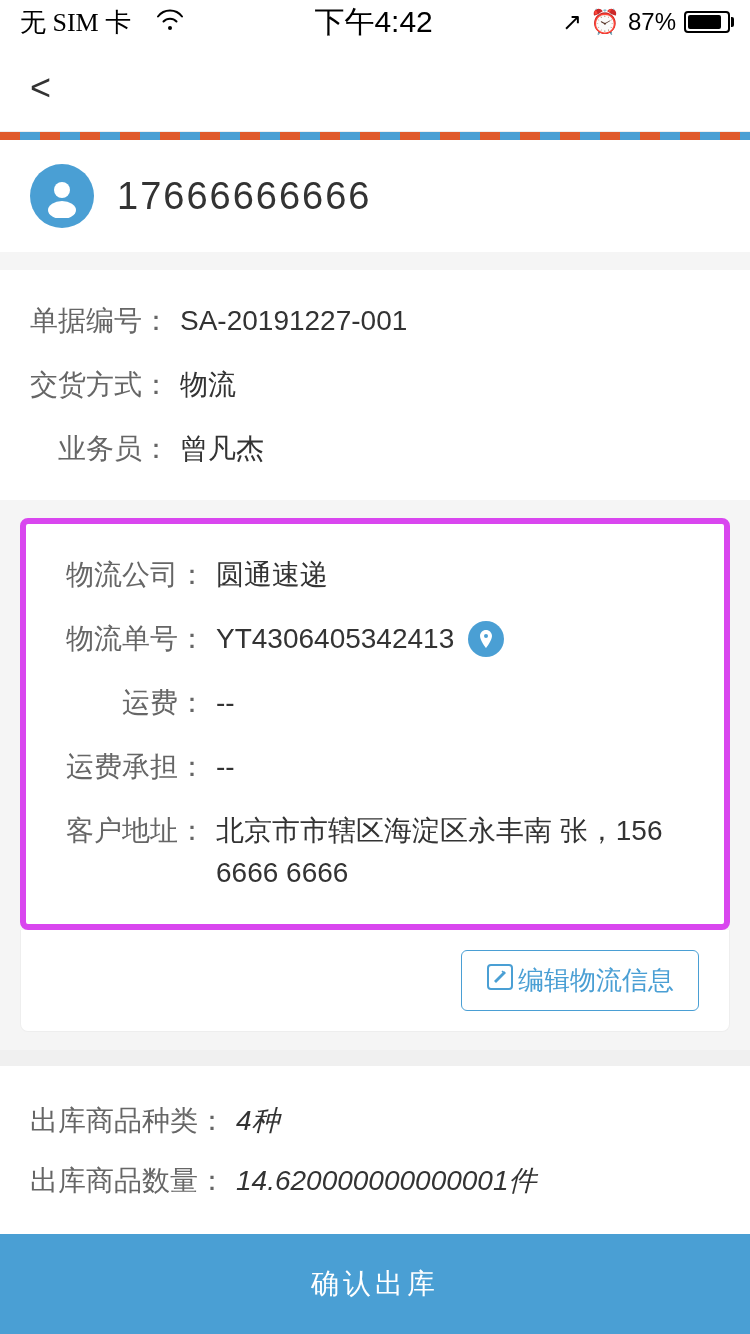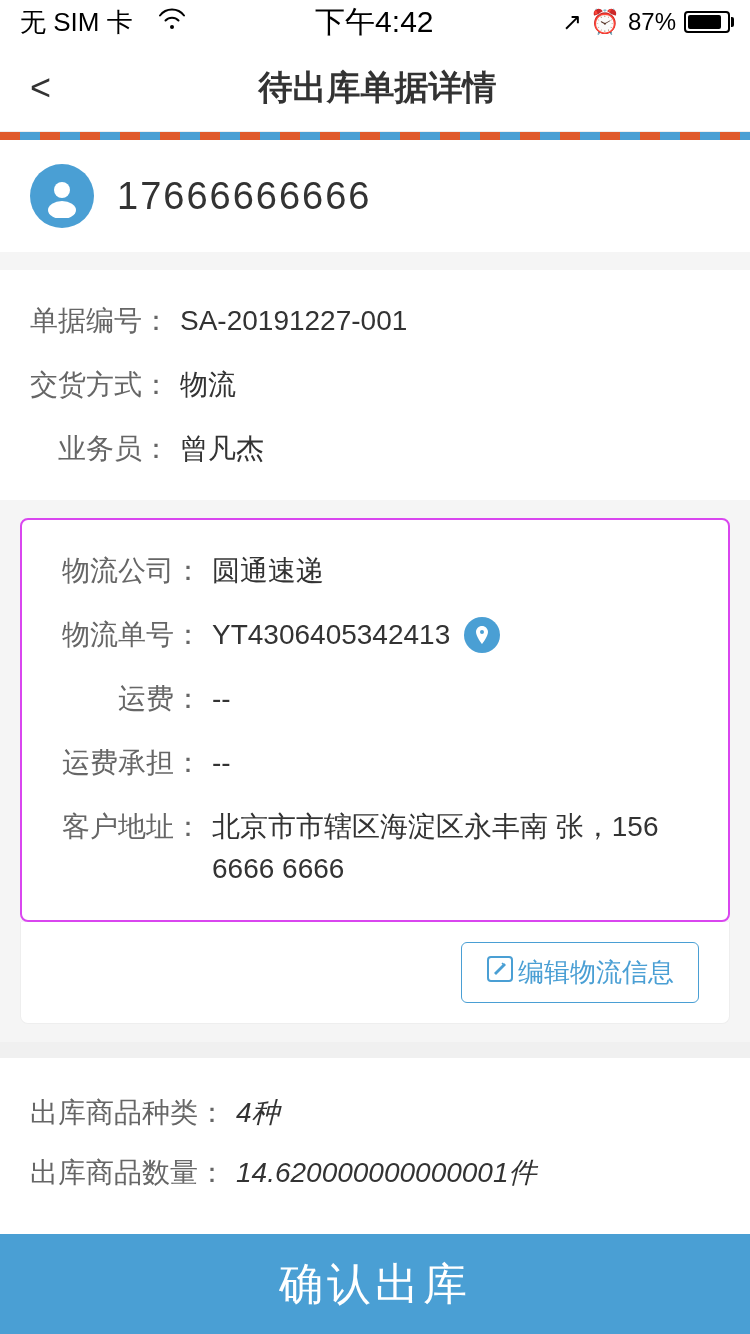--- a/index.html
+++ b/index.html
@@ -16,21 +16,21 @@
     .status-bar {
       height: 44px;
       background: #fff;
       display: flex;
       align-items: center;
       justify-content: space-between;
       padding: 0 20px;
       font-size: 26px;
       color: #000;
     }
-    .status-left { display: flex; align-items: flex-start; gap: 24px; }
+    .status-left { display: flex; align-items: center; gap: 24px; font-family: Liberation Serif, serif; }
     .status-center { font-size: 30px; font-weight: 500; }
     .status-right { display: flex; align-items: center; gap: 8px; font-size: 24px; }
     .battery-icon {
       width: 46px; height: 22px; border: 2px solid #000; border-radius: 4px;
       position: relative; display: flex; align-items: center; padding: 2px;
     }
     .battery-icon::after {
       content: ''; width: 3px; height: 10px; background: #000;
       position: absolute; right: -6px; border-radius: 0 2px 2px 0;
     }
@@ -117,21 +117,21 @@
       flex: 1;
       padding-left: 10px;
     }
 
     
     .logistics-box {
       background: #fff;
       margin-top: 18px;
       border-radius: 8px;
       padding: 30px 30px;
-      border: 2px solid #d946ef;
+      border: 6px solid #d946ef;
       margin-left: 20px;
       margin-right: 20px;
     }
     .logistics-row {
       display: flex;
       align-items: flex-start;
       margin-bottom: 22px;
       font-size: 28px;
       line-height: 1.5;
     }
@@ -243,21 +243,21 @@
       width: 750px;
       height: 100px;
       background: #4a9fd4;
       display: flex;
       align-items: center;
       justify-content: center;
       cursor: pointer;
     }
     .confirm-text {
       color: #fff;
-      font-size: 44px;
+      font-size: 28px;
       font-weight: 500;
       letter-spacing: 4px;
       text-align: right;
     }
 
     .spacer { height: 120px; background: #f5f5f5; }
   </style>
 </head>
 <body>
 
@@ -278,21 +278,20 @@
     <span>⏰</span>
     <span>87%</span>
     <div class="battery-icon">
       <div class="battery-fill"></div>
     </div>
   </div>
 </div>
 
 <div class="nav-bar">
   <span class="nav-back">&lt;</span>
-  <span class="nav-title">待出库单据详情</span>
 </div>
 
 <div class="deco-border"></div>
 
 <div class="customer-header">
   <div class="avatar">
     <svg viewBox="0 0 44 44">
       <circle cx="22" cy="16" r="8" fill="#fff"></circle>
       <ellipse cx="22" cy="36" rx="14" ry="9" fill="#fff"></ellipse>
     </svg>

